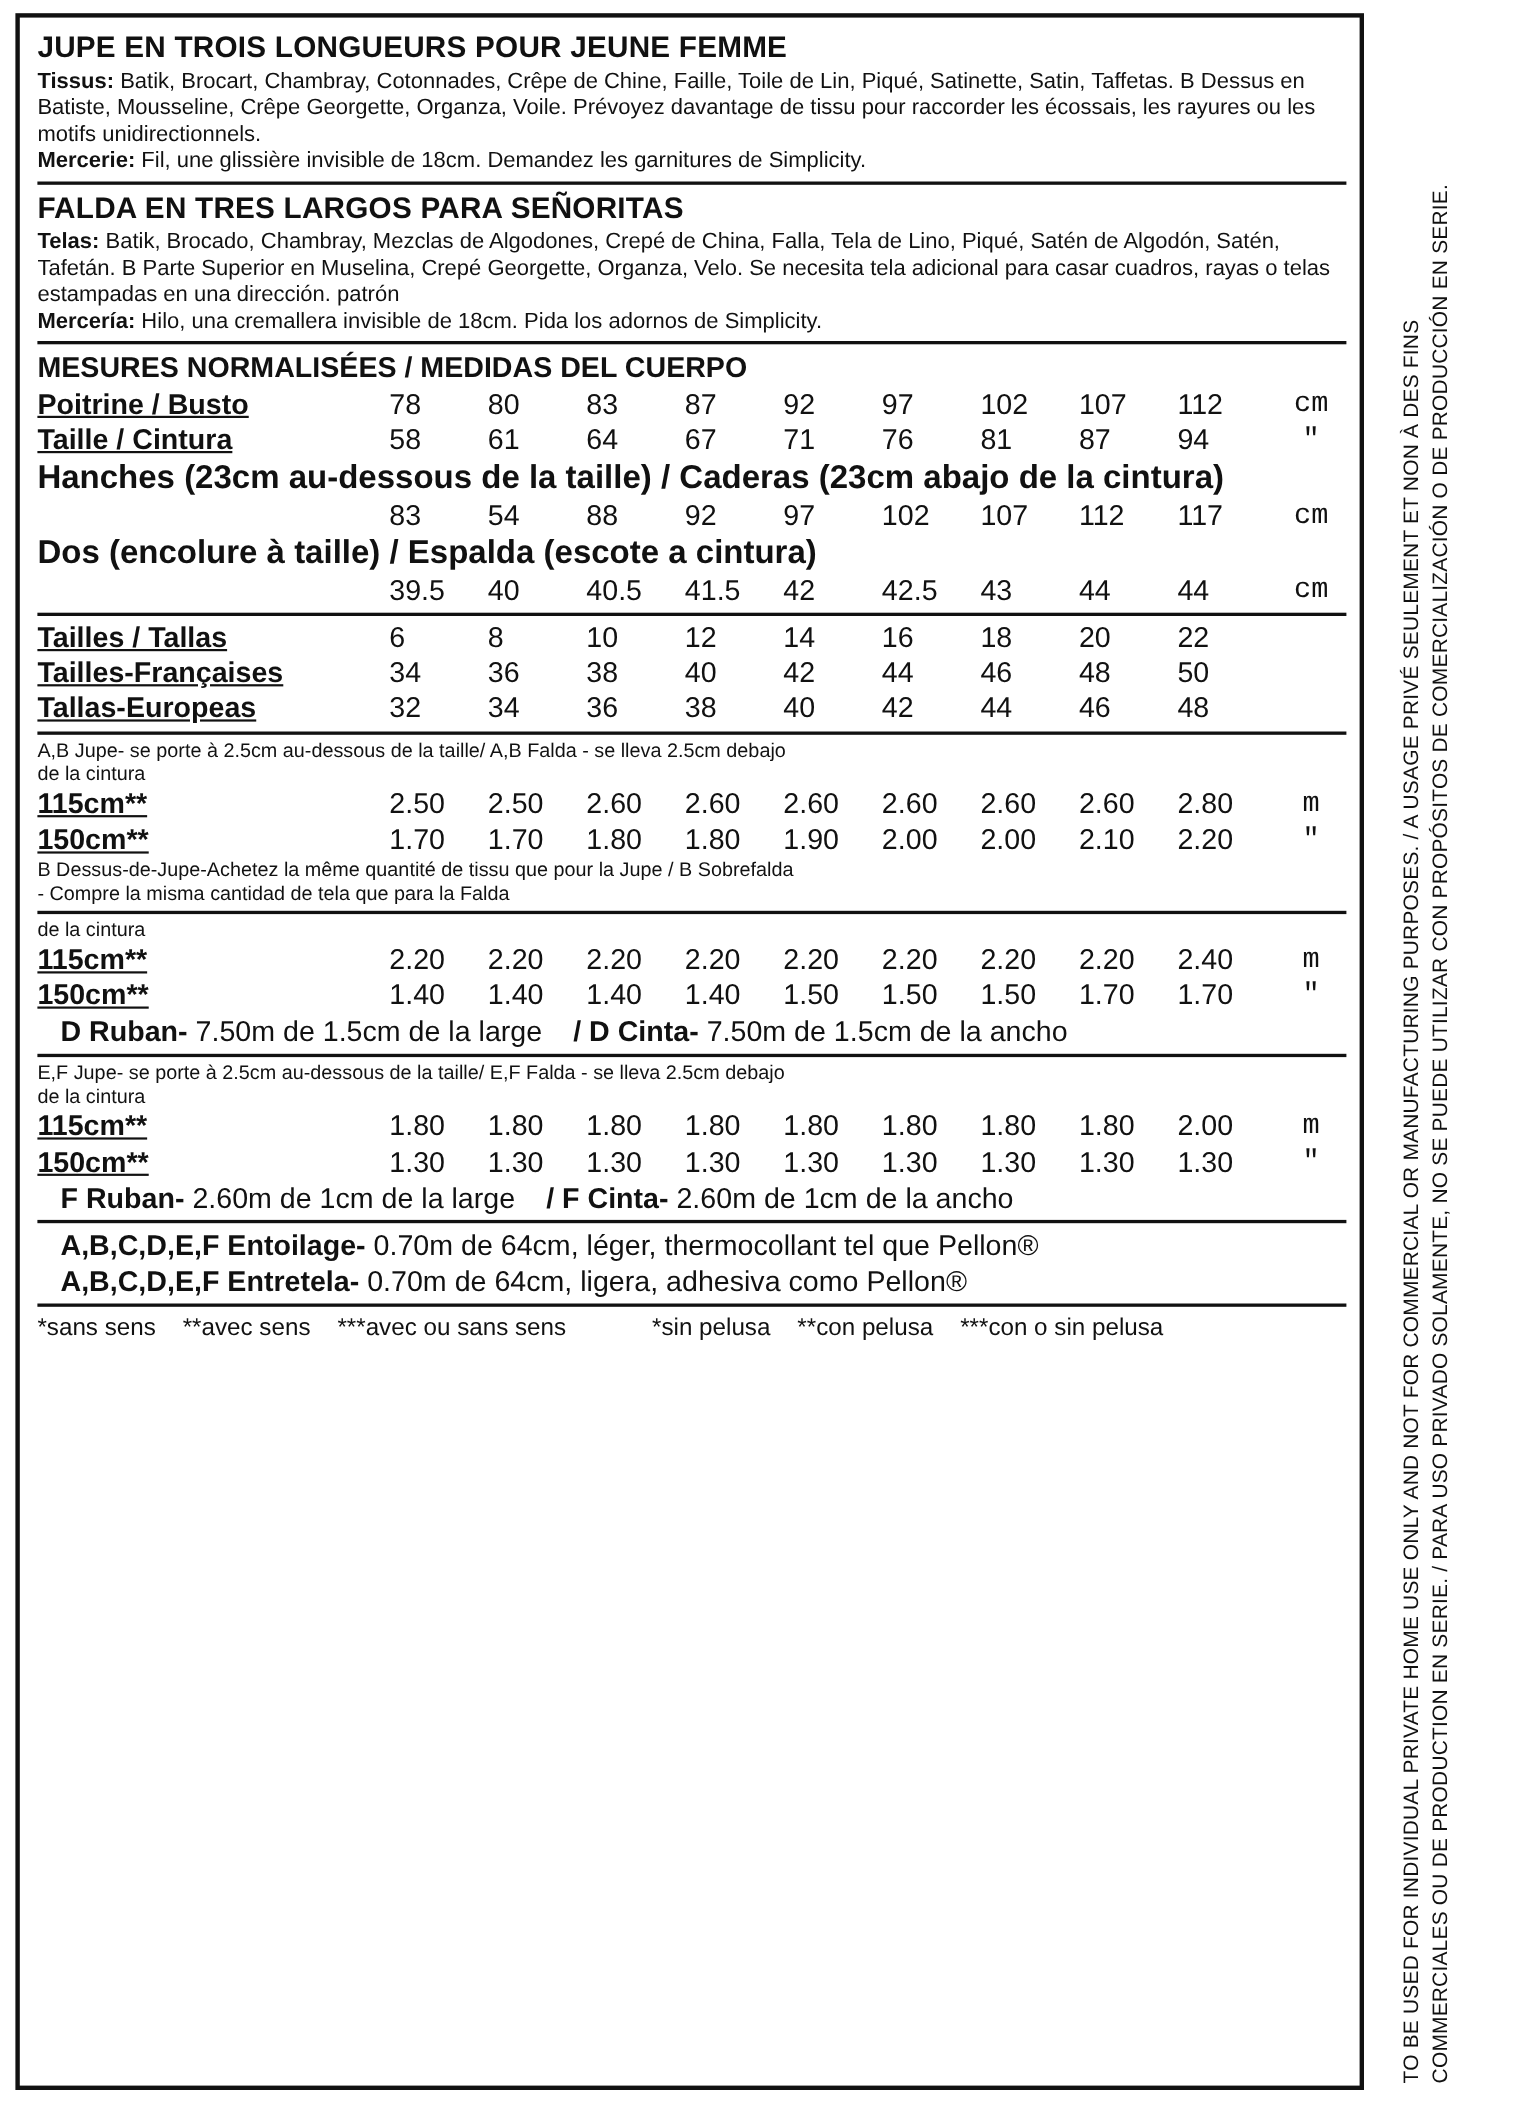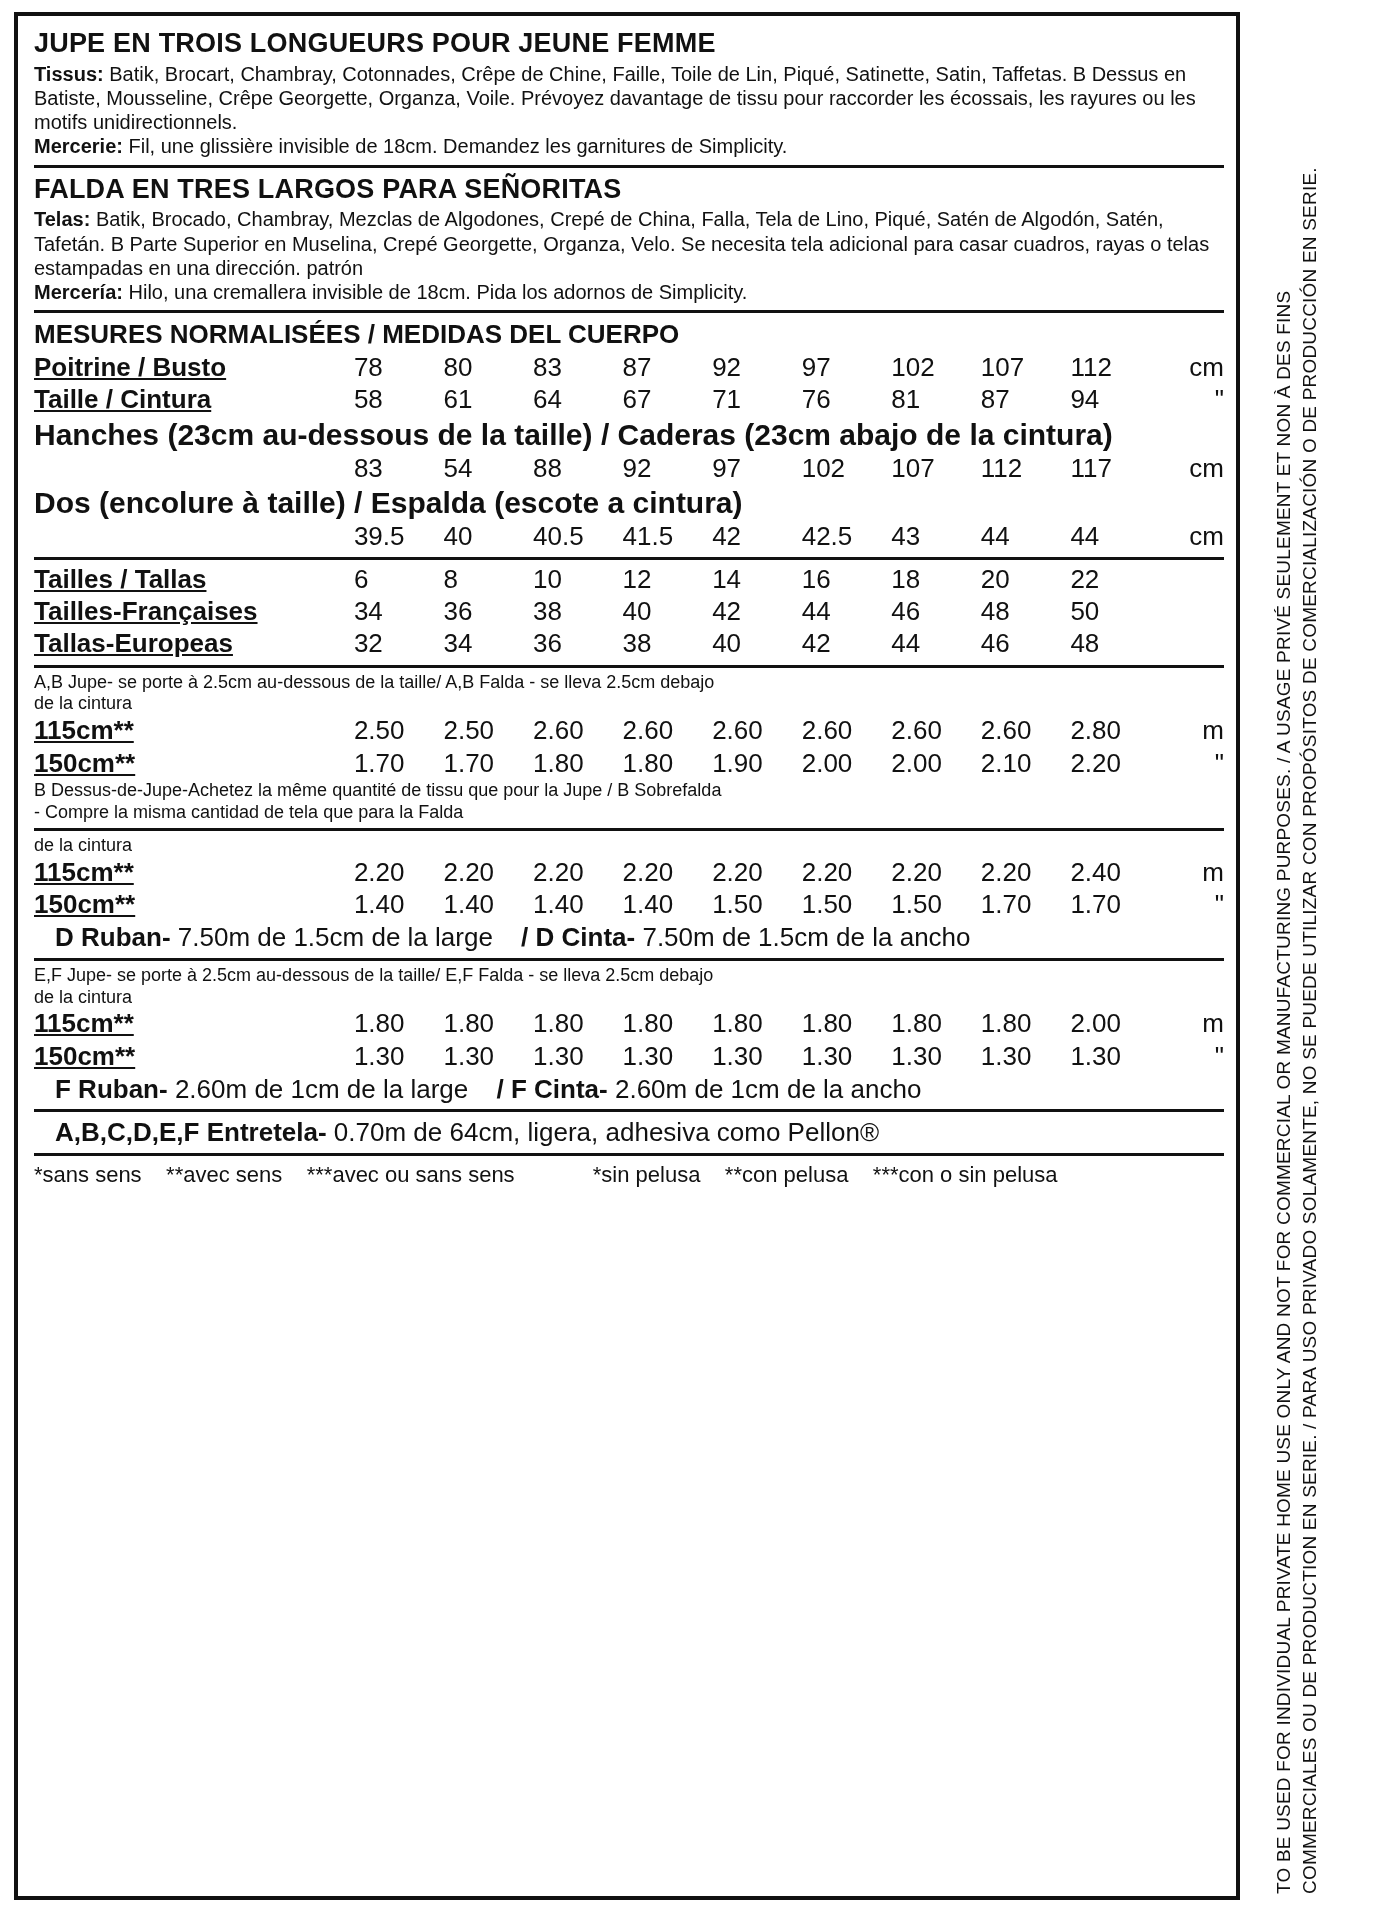--- a/index.html
+++ b/index.html
@@ -87,21 +87,22 @@
     font-weight: bold;
     width: 300px;
     text-decoration: underline;
   }
   td.num {
     width: 84px;
     text-align: left;
   }
   td.unit {
     width: 60px;
-    text-align: right;
+    text-align: center;
+    font-family: Liberation Mono, monospace;
   }
   .fullrow {
     font-weight: bold;
     font-size: 30px;
     line-height: 1.2;
     white-space: nowrap;
   }
   .subbold {
     font-weight: normal;
     font-size: 18px;
@@ -438,20 +439,24 @@
         <span>2.60m de 1cm de la large</span>
         <b>/ F Cinta-</b>
         <span>2.60m de 1cm de la ancho</span>
       </div>
     </div>
 
     <hr class="hr-thin">
 
     <div>
       <div class="ruban">
+        <b>A,B,C,D,E,F Entoilage-</b>
+        <span>0.70m de 64cm, léger, thermocollant tel que Pellon®</span>
+      </div>
+      <div class="ruban">
         <b>A,B,C,D,E,F Entretela-</b>
         <span>0.70m de 64cm, ligera, adhesiva como Pellon®</span>
       </div>
     </div>
 
     <hr class="hr-thin">
 
     <div class="footnotes">
       <span>*sans sens</span>
       &nbsp;&nbsp;

